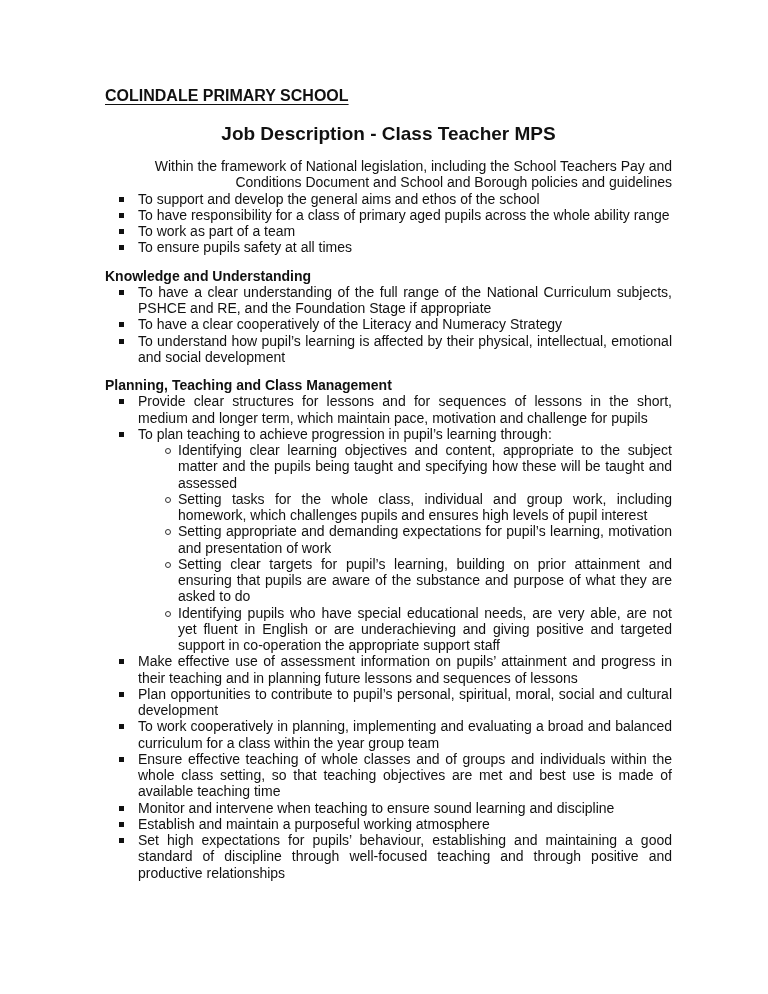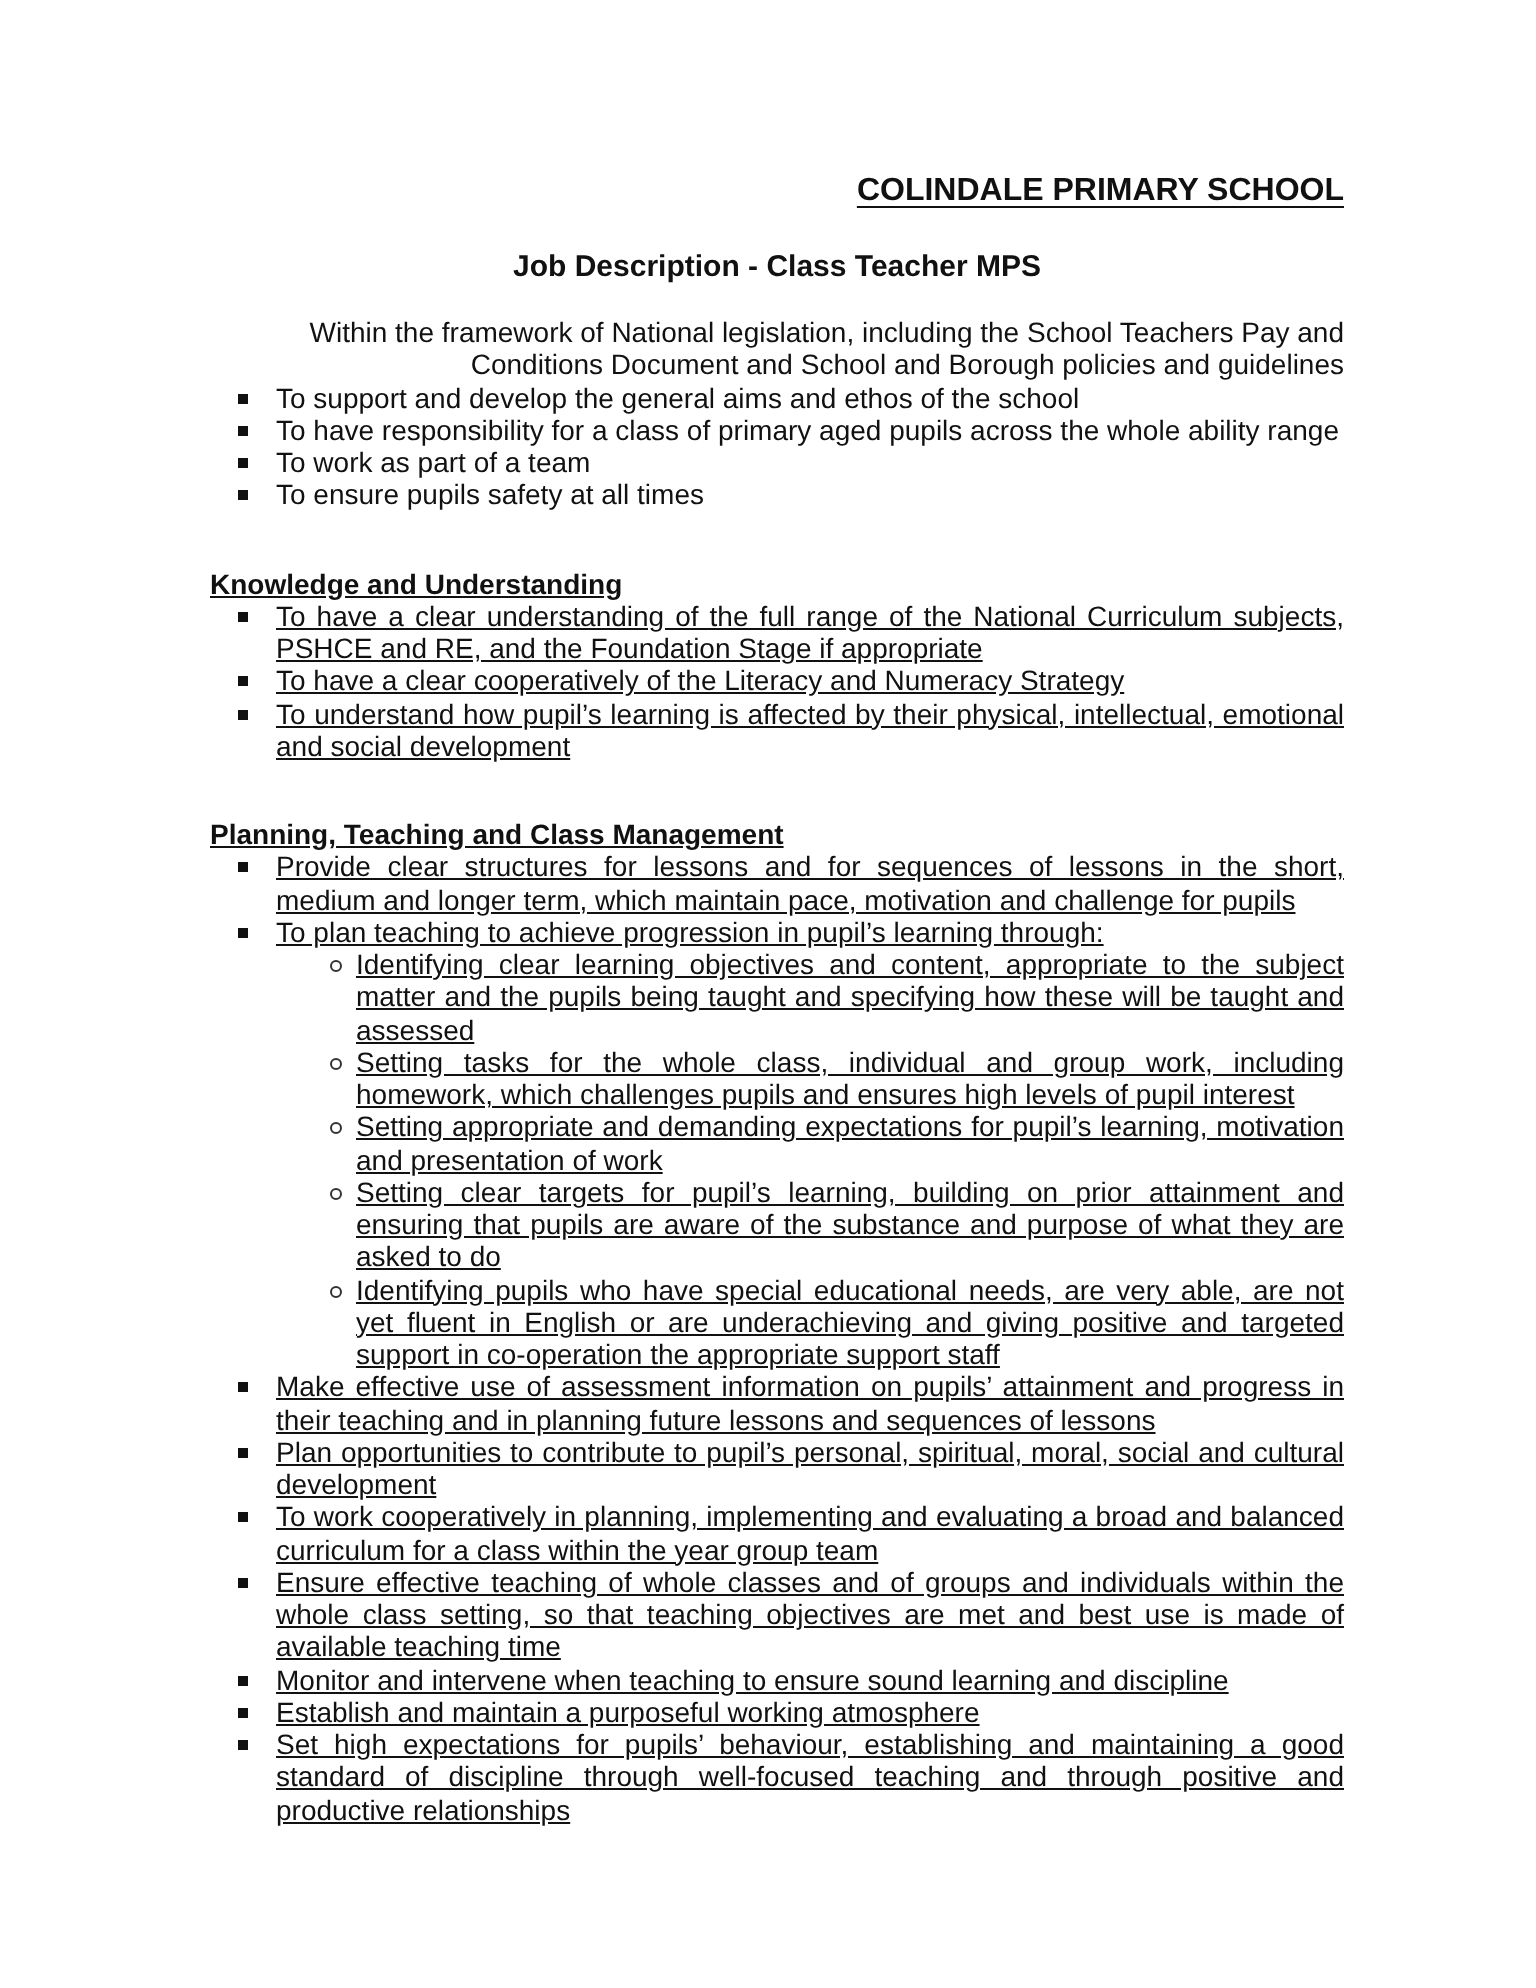--- a/index.html
+++ b/index.html
@@ -19,56 +19,55 @@
       position: absolute;
       left: 105px;
       top: 0;
       width: 567px;
     }
     .title {
       position: absolute;
       top: 86px;
       left: 0;
       width: 567px;
-      text-align: right;
+      text-align: left;
       font-weight: bold;
       font-size: 16px;
       line-height: 20px;
       text-decoration: underline;
       text-underline-offset: 3px;
     }
     .subtitle {
       position: absolute;
       top: 124px;
       left: 0;
       width: 567px;
       text-align: center;
       font-weight: bold;
-      font-size: 15px;
+      font-size: 19px;
       line-height: 20px;
     }
     .body {
       position: absolute;
       top: 158px;
       left: 0;
       width: 567px;
       font-size: 14px;
       line-height: 16.25px;
     }
     p.intro {
       margin: 0;
       text-align: right;
     }
     .section-heading {
       font-weight: bold;
       margin: 0;
     }
     .section {
-      margin-top: 28px;
-      text-decoration: underline;
+      margin-top: 12px;
     }
     ul.l1 {
       list-style: none;
       margin: 0;
       padding: 0 0 0 33px;
     }
     ul.l1 > li {
       position: relative;
       text-align: justify;
       text-align-last: left;

